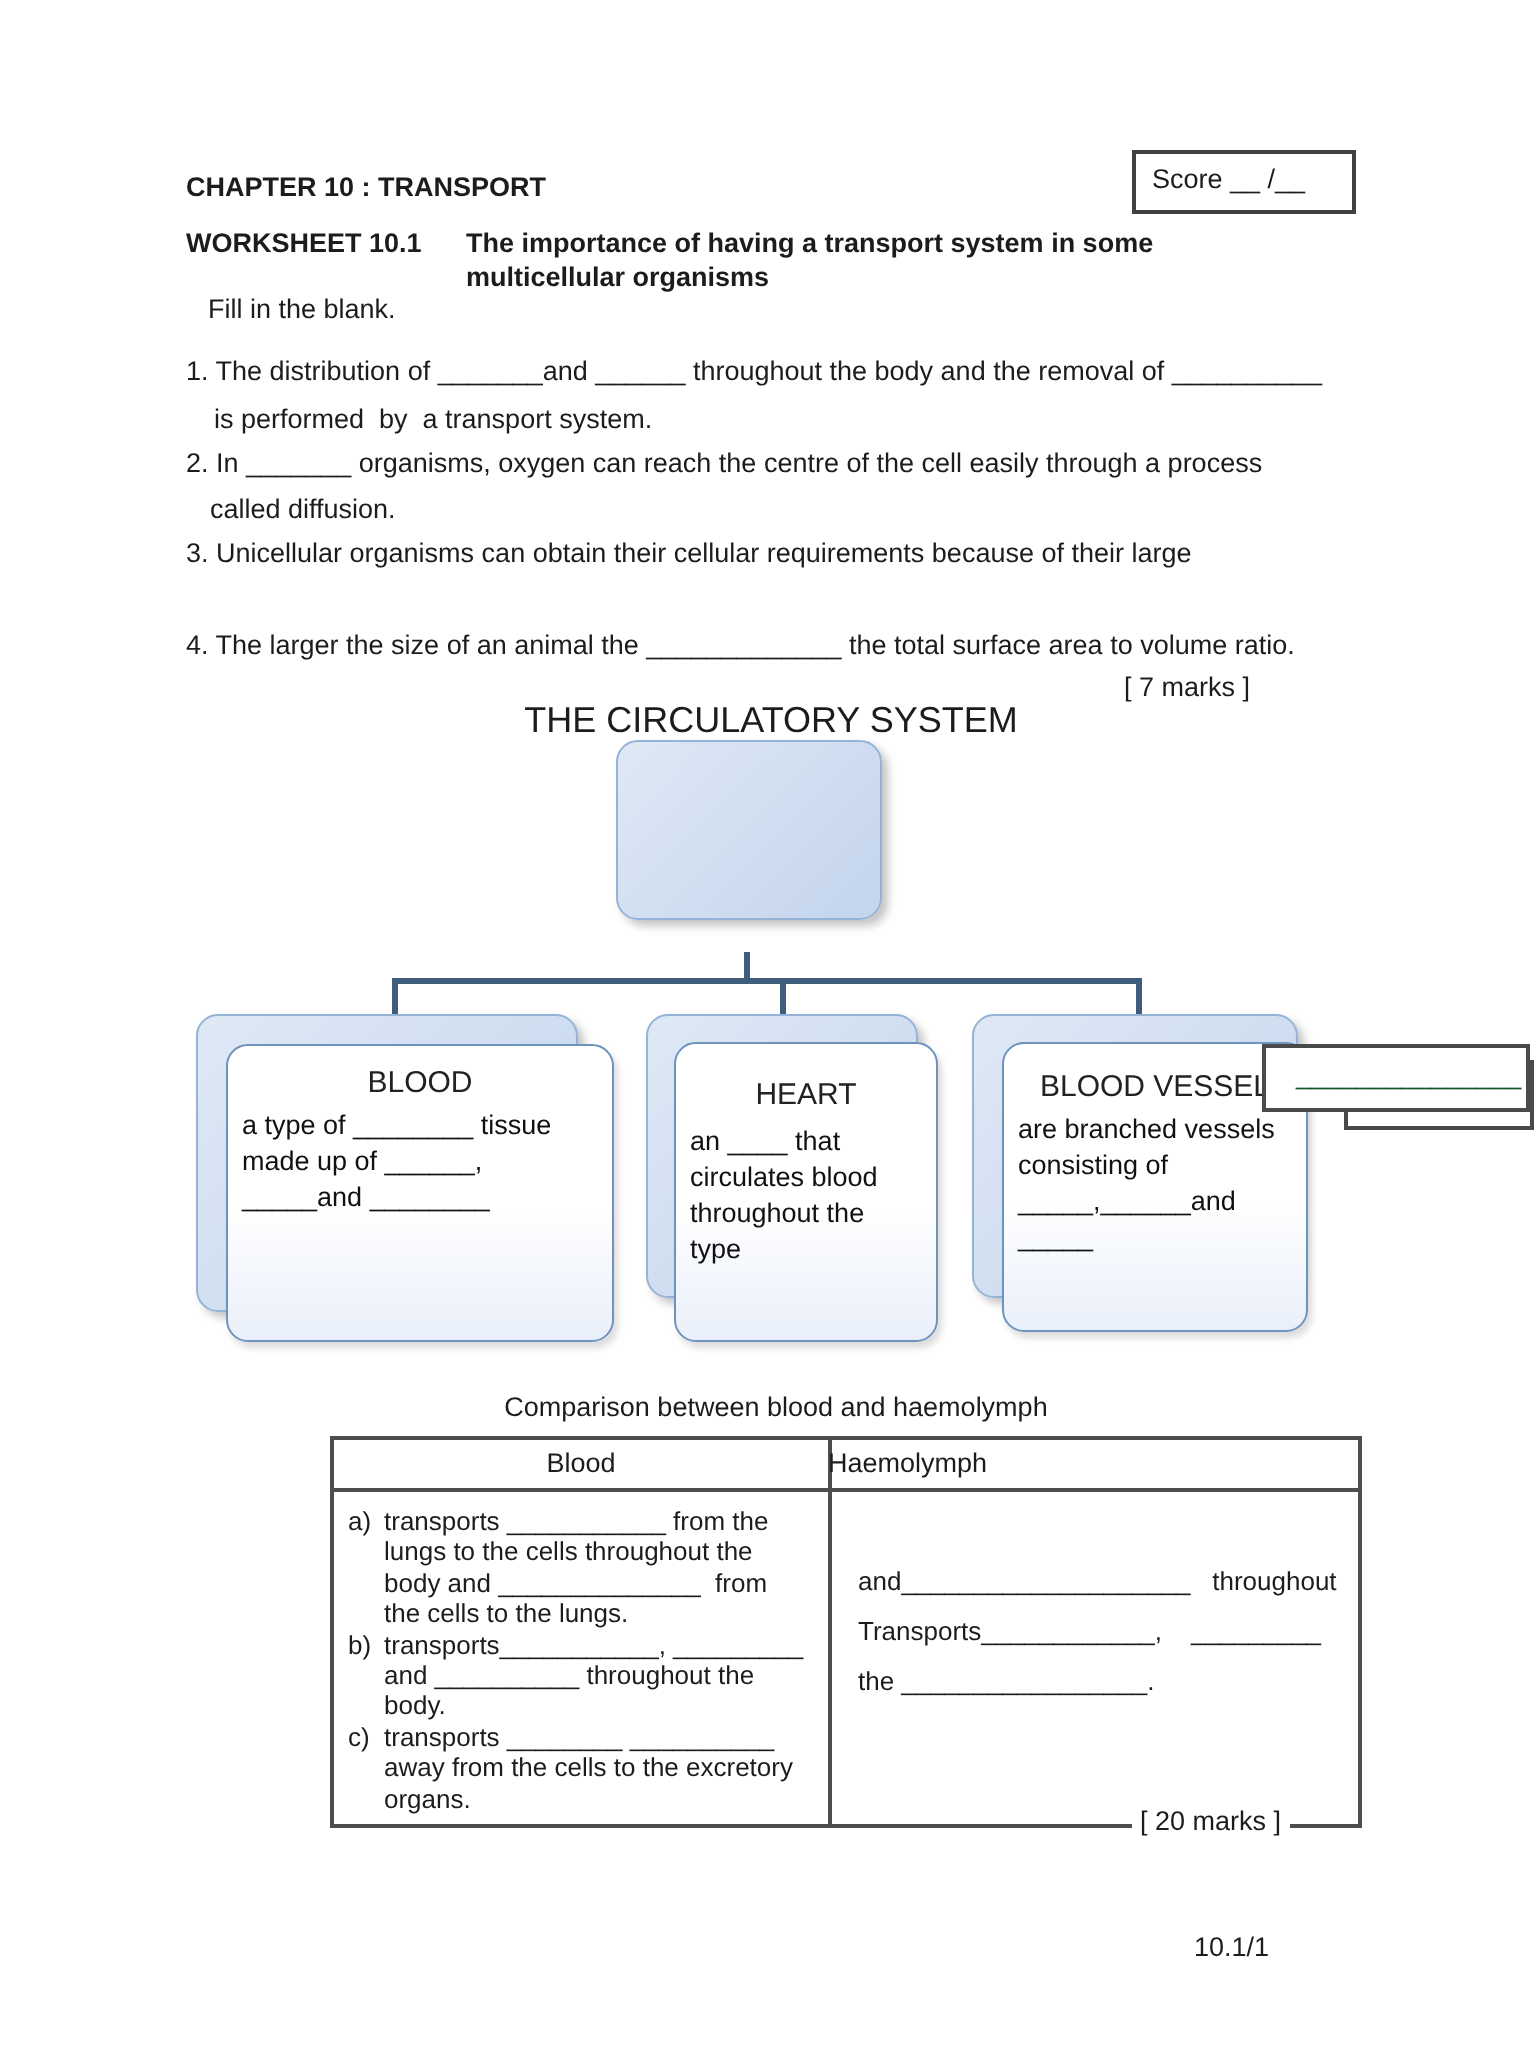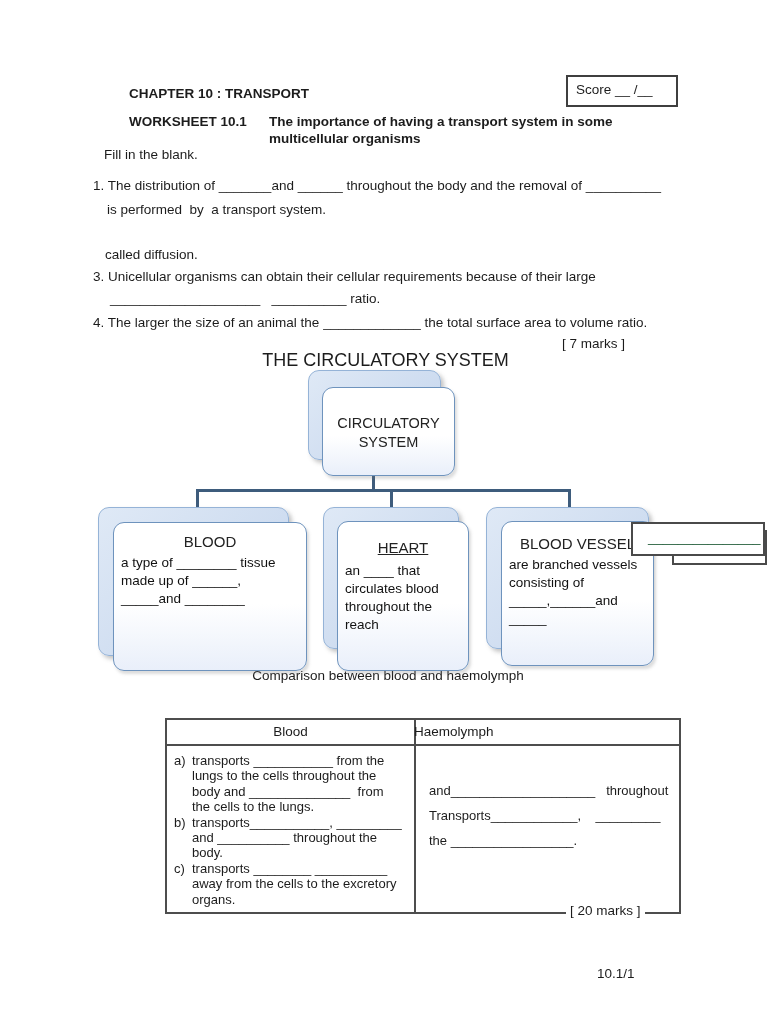--- a/index.html
+++ b/index.html
@@ -1,19 +1,19 @@
 <!DOCTYPE html>
 <html><head>
 <meta charset="utf-8">
 <style>
   html,body{margin:0;padding:0;background:#ffffff;}
   .page{position:relative;width:768px;height:1024px;background:#ffffff;overflow:hidden;
         font-family:"Liberation Sans",sans-serif;color:#1c1c1c;font-size:13.5px;}
   .abs{position:absolute;}
-  .b{font-weight:bold;margin-left:36px;}
+  .b{font-weight:bold;}
   .pre{white-space:pre;}
   .center{text-align:center;}
 
   
   .score-box{left:566px;top:75px;width:108px;height:28px;border:2px solid #3f3f3f;}
   .score-box span{position:absolute;left:8px;top:5px;}
 
   
   .conn{background:#3e5c7c;position:absolute;}
 
@@ -22,21 +22,21 @@
              background:linear-gradient(135deg,#dfe9f6 0%,#c3d4ec 100%);
              box-shadow:3px 3px 4px rgba(90,90,90,0.35);}
   .dbox-front{position:absolute;border:1.5px solid #6e93bd;border-radius:11px;
               background:linear-gradient(#ffffff 55%,#e9effa 100%);
               box-shadow:2px 3px 3px rgba(120,120,120,0.25);z-index:2;}
   .box-heading{text-align:center;font-size:15px;color:#222;}
   .box-body{padding-left:7px;font-size:13.5px;line-height:18px;color:#111;}
   .root-label{padding-top:26px;text-align:center;font-size:14.5px;line-height:19px;
               width:104px;margin:0 auto;color:#222;}
   .box-blood .box-heading{margin-top:10px;margin-bottom:4px;}
-  .box-heart .box-heading{margin-top:17px;margin-bottom:6px;text-decoration:underline;}
+  .box-heart .box-heading{margin-top:17px;margin-bottom:6px;}
   .box-vessel .box-heading{margin-top:13px;margin-bottom:4px;}
 
   
   .overlay-shadow{left:672px;top:530px;width:91px;height:31px;border:2px solid #4a4a4a;
                   background:#ffffff;z-index:3;}
   .overlay-main{left:631px;top:522px;width:130px;height:30px;border:2px solid #4a4a4a;
                 background:#ffffff;z-index:4;}
   .overlay-main span{position:absolute;left:15px;top:6px;color:#14532d;}
 
   
@@ -63,77 +63,74 @@
     <span class="pre">Score __ /__</span>
   </div>
 
   <div class="abs b" style="left:93px;top:114px;">WORKSHEET 10.1</div>
   <div class="abs b" style="left:233px;top:114px;">The importance of having a transport system in some</div>
   <div class="abs b" style="left:233px;top:131px;">multicellular organisms</div>
   <div class="abs" style="left:104px;top:147px;">Fill in the blank.</div>
 
   <div class="abs pre" style="left:93px;top:178px;">1. The distribution of _______and ______ throughout the body and the removal of __________</div>
   <div class="abs pre" style="left:107px;top:202px;">is performed  by  a transport system.</div>
+  <div class="abs pre" style="left:93px;top:224px;">2. In _______ organisms, oxygen can reach the centre of the cell easily through a process</div>
   <div class="abs pre" style="left:105px;top:247px;">called diffusion.</div>
   <div class="abs pre" style="left:93px;top:269px;">3. Unicellular organisms can obtain their cellular requirements because of their large</div>
-  <div class="abs pre" style="left:110px;top:291px;">____________________   __________ ratio.</div>
   <div class="abs pre" style="left:93px;top:315px;">4. The larger the size of an animal the _____________ the total surface area to volume ratio.</div>
   <div class="abs pre" style="left:562px;top:336px;">[ 7 marks ]</div>
 
   <div class="abs center" style="left:93px;top:350px;width:585px;font-size:18px;">THE CIRCULATORY SYSTEM</div>
 
   <div class="conn" style="left:372px;top:476px;width:3px;height:15px;"></div>
   <div class="conn" style="left:196px;top:489px;width:375px;height:3px;"></div>
   <div class="conn" style="left:196px;top:489px;width:3px;height:20px;"></div>
   <div class="conn" style="left:390px;top:489px;width:3px;height:20px;"></div>
   <div class="conn" style="left:568px;top:489px;width:3px;height:20px;"></div>
 
   <div class="dbox-back" style="left:308px;top:370px;width:131px;height:88px;"></div>
-  <div class="dbox-front" style="left:322px;top:387px;width:131px;height:87px;">
-    <div class="root-label">CIRCULATORY SYSTEM</div>
-  </div>
 
   <div class="dbox-back" style="left:98px;top:507px;width:189px;height:147px;"></div>
   <div class="dbox-front box-blood" style="left:113px;top:522px;width:192px;height:147px;">
     <div class="box-heading">BLOOD</div>
     <div class="box-body">
       <div class="pre">a type of ________ tissue</div>
       <div class="pre">made up of ______,</div>
       <div class="pre">_____and ________</div>
     </div>
   </div>
 
   <div class="dbox-back" style="left:323px;top:507px;width:134px;height:140px;"></div>
   <div class="dbox-front box-heart" style="left:337px;top:521px;width:130px;height:148px;">
     <div class="box-heading">HEART</div>
     <div class="box-body">
       <div class="pre">an ____ that</div>
       <div class="pre">circulates blood</div>
       <div class="pre">throughout the</div>
-      <div class="pre">reach</div>
+      <div class="pre">type</div>
     </div>
   </div>
 
   <div class="dbox-back" style="left:486px;top:507px;width:161px;height:140px;"></div>
   <div class="dbox-front box-vessel" style="left:501px;top:521px;width:151px;height:143px;">
     <div class="box-heading">BLOOD VESSEL</div>
     <div class="box-body">
       <div class="pre">are branched vessels</div>
       <div class="pre">consisting of</div>
       <div class="pre">_____,______and</div>
       <div class="pre">_____</div>
     </div>
   </div>
 
   <div class="abs overlay-shadow"></div>
   <div class="abs overlay-main">
     <span>_______________</span>
   </div>
 
-  <div class="abs center" style="left:93px;top:668px;width:590px;">Comparison between blood and haemolymph</div>
+  <div class="abs center" style="left:93px;top:696px;width:590px;">Comparison between blood and haemolymph</div>
 
   <div class="abs ctable">
     <div class="col-div"></div>
     <div class="head-div"></div>
     <div class="col-head c1">Blood</div>
     <div class="col-head c2">Haemolymph</div>
 
     <div class="blood-cell">
       <div class="fi-item">
         <span class="fi-marker">a)</span>

